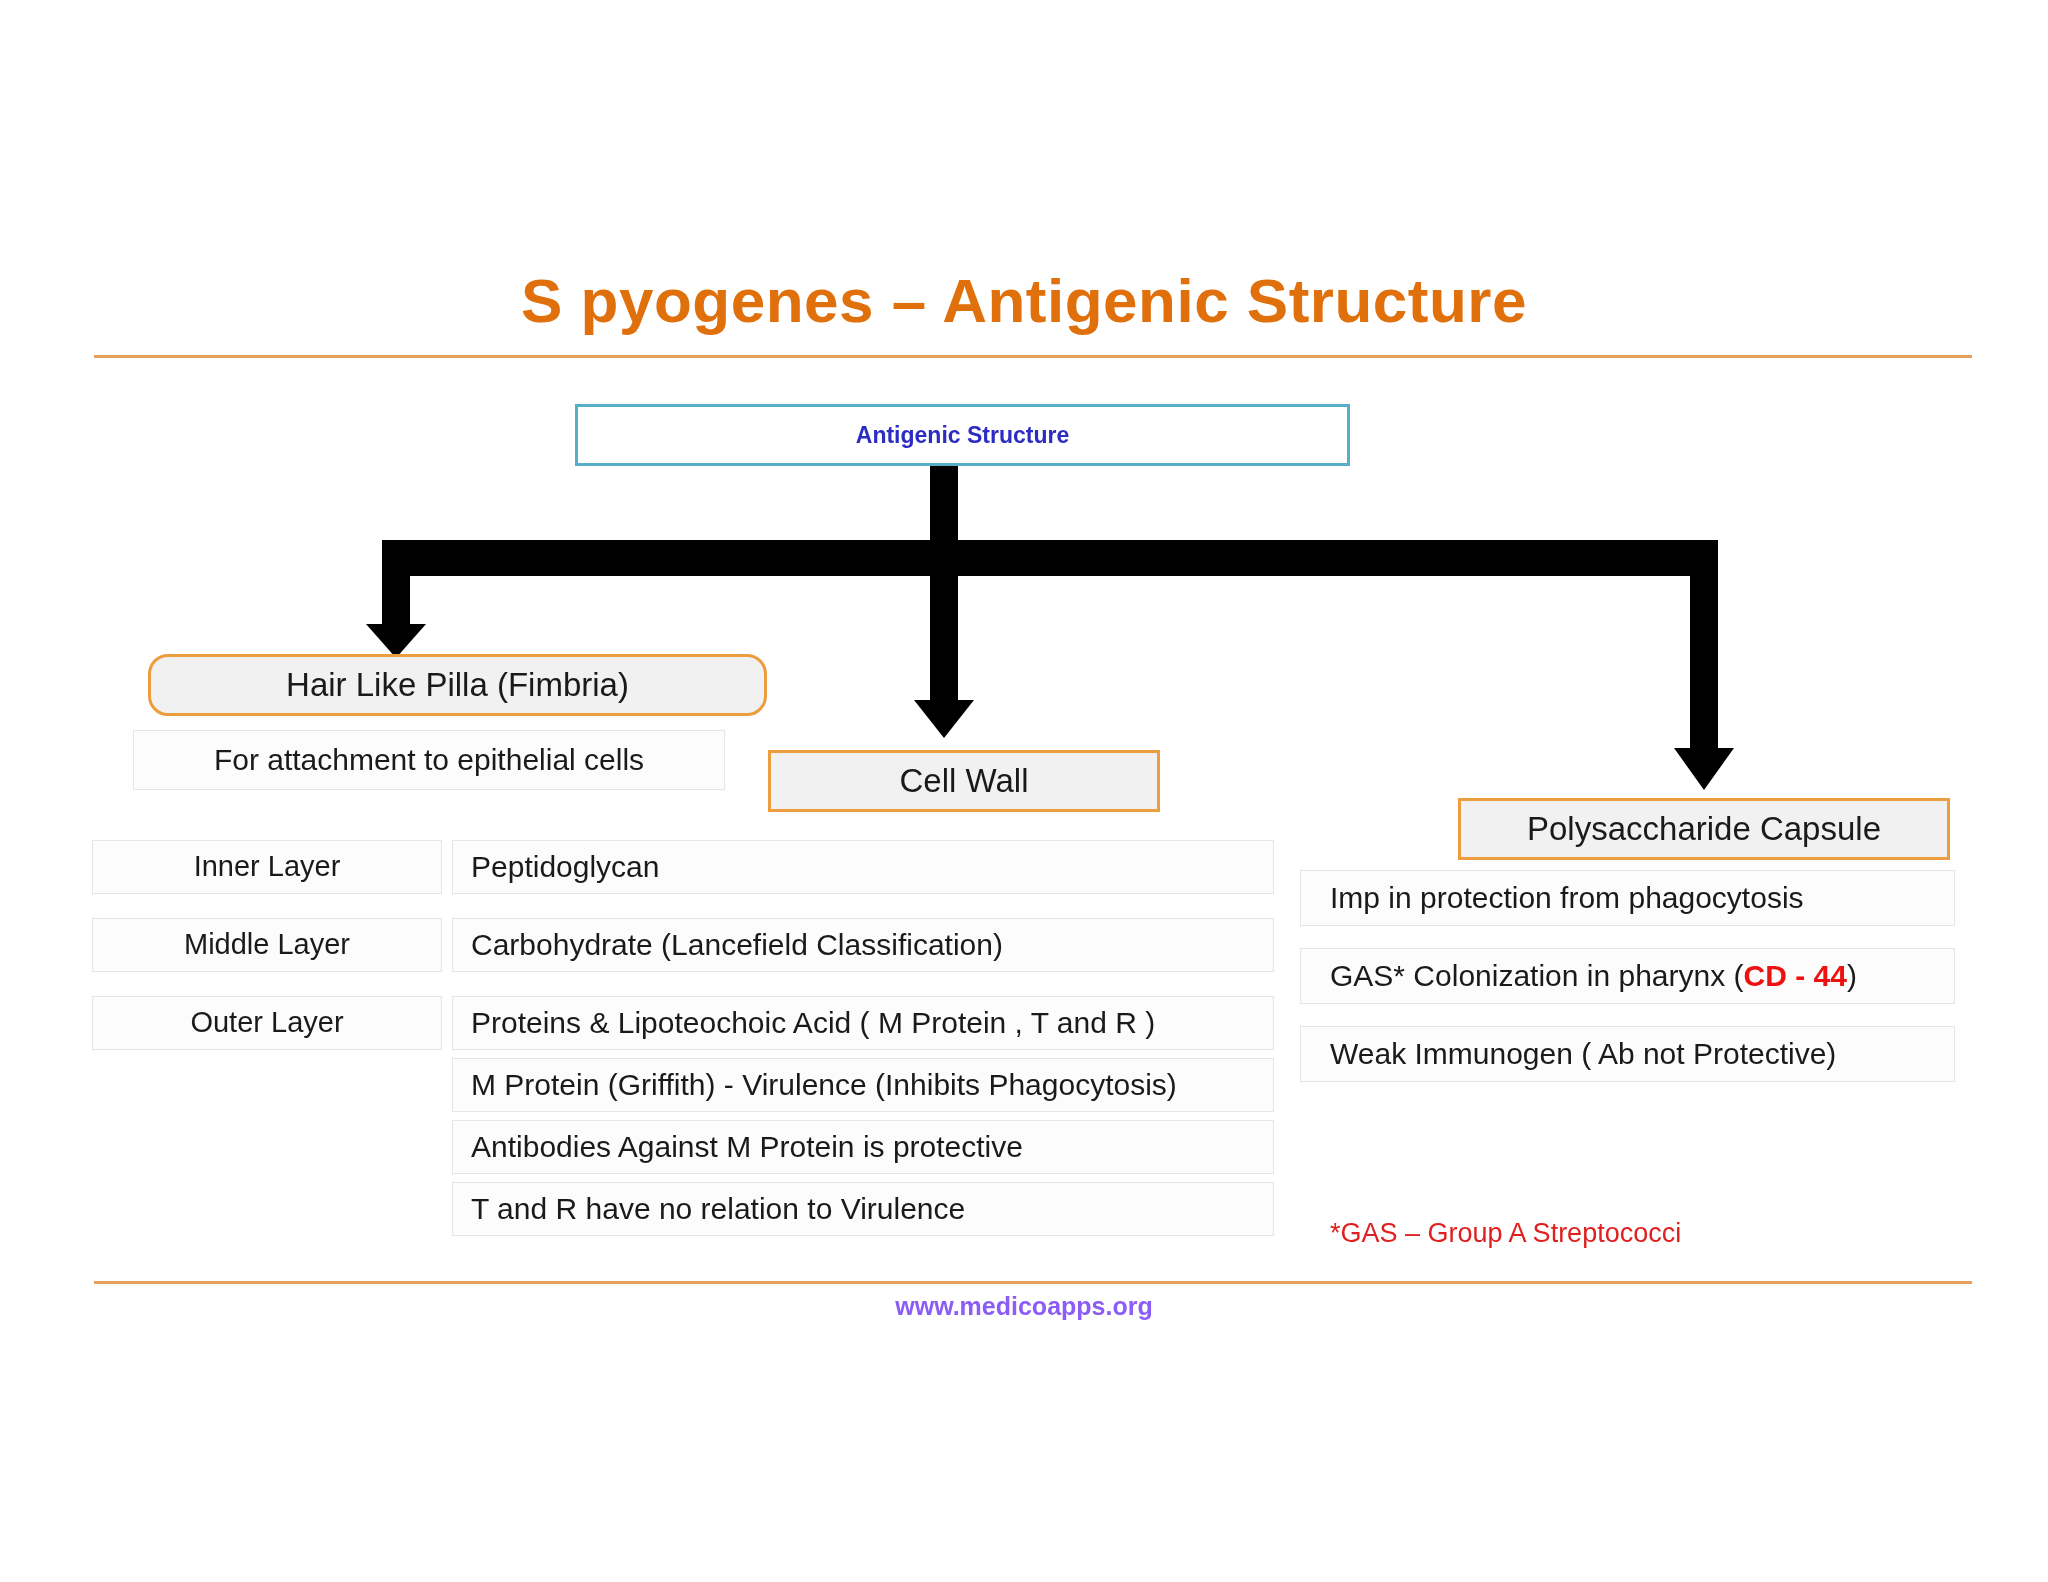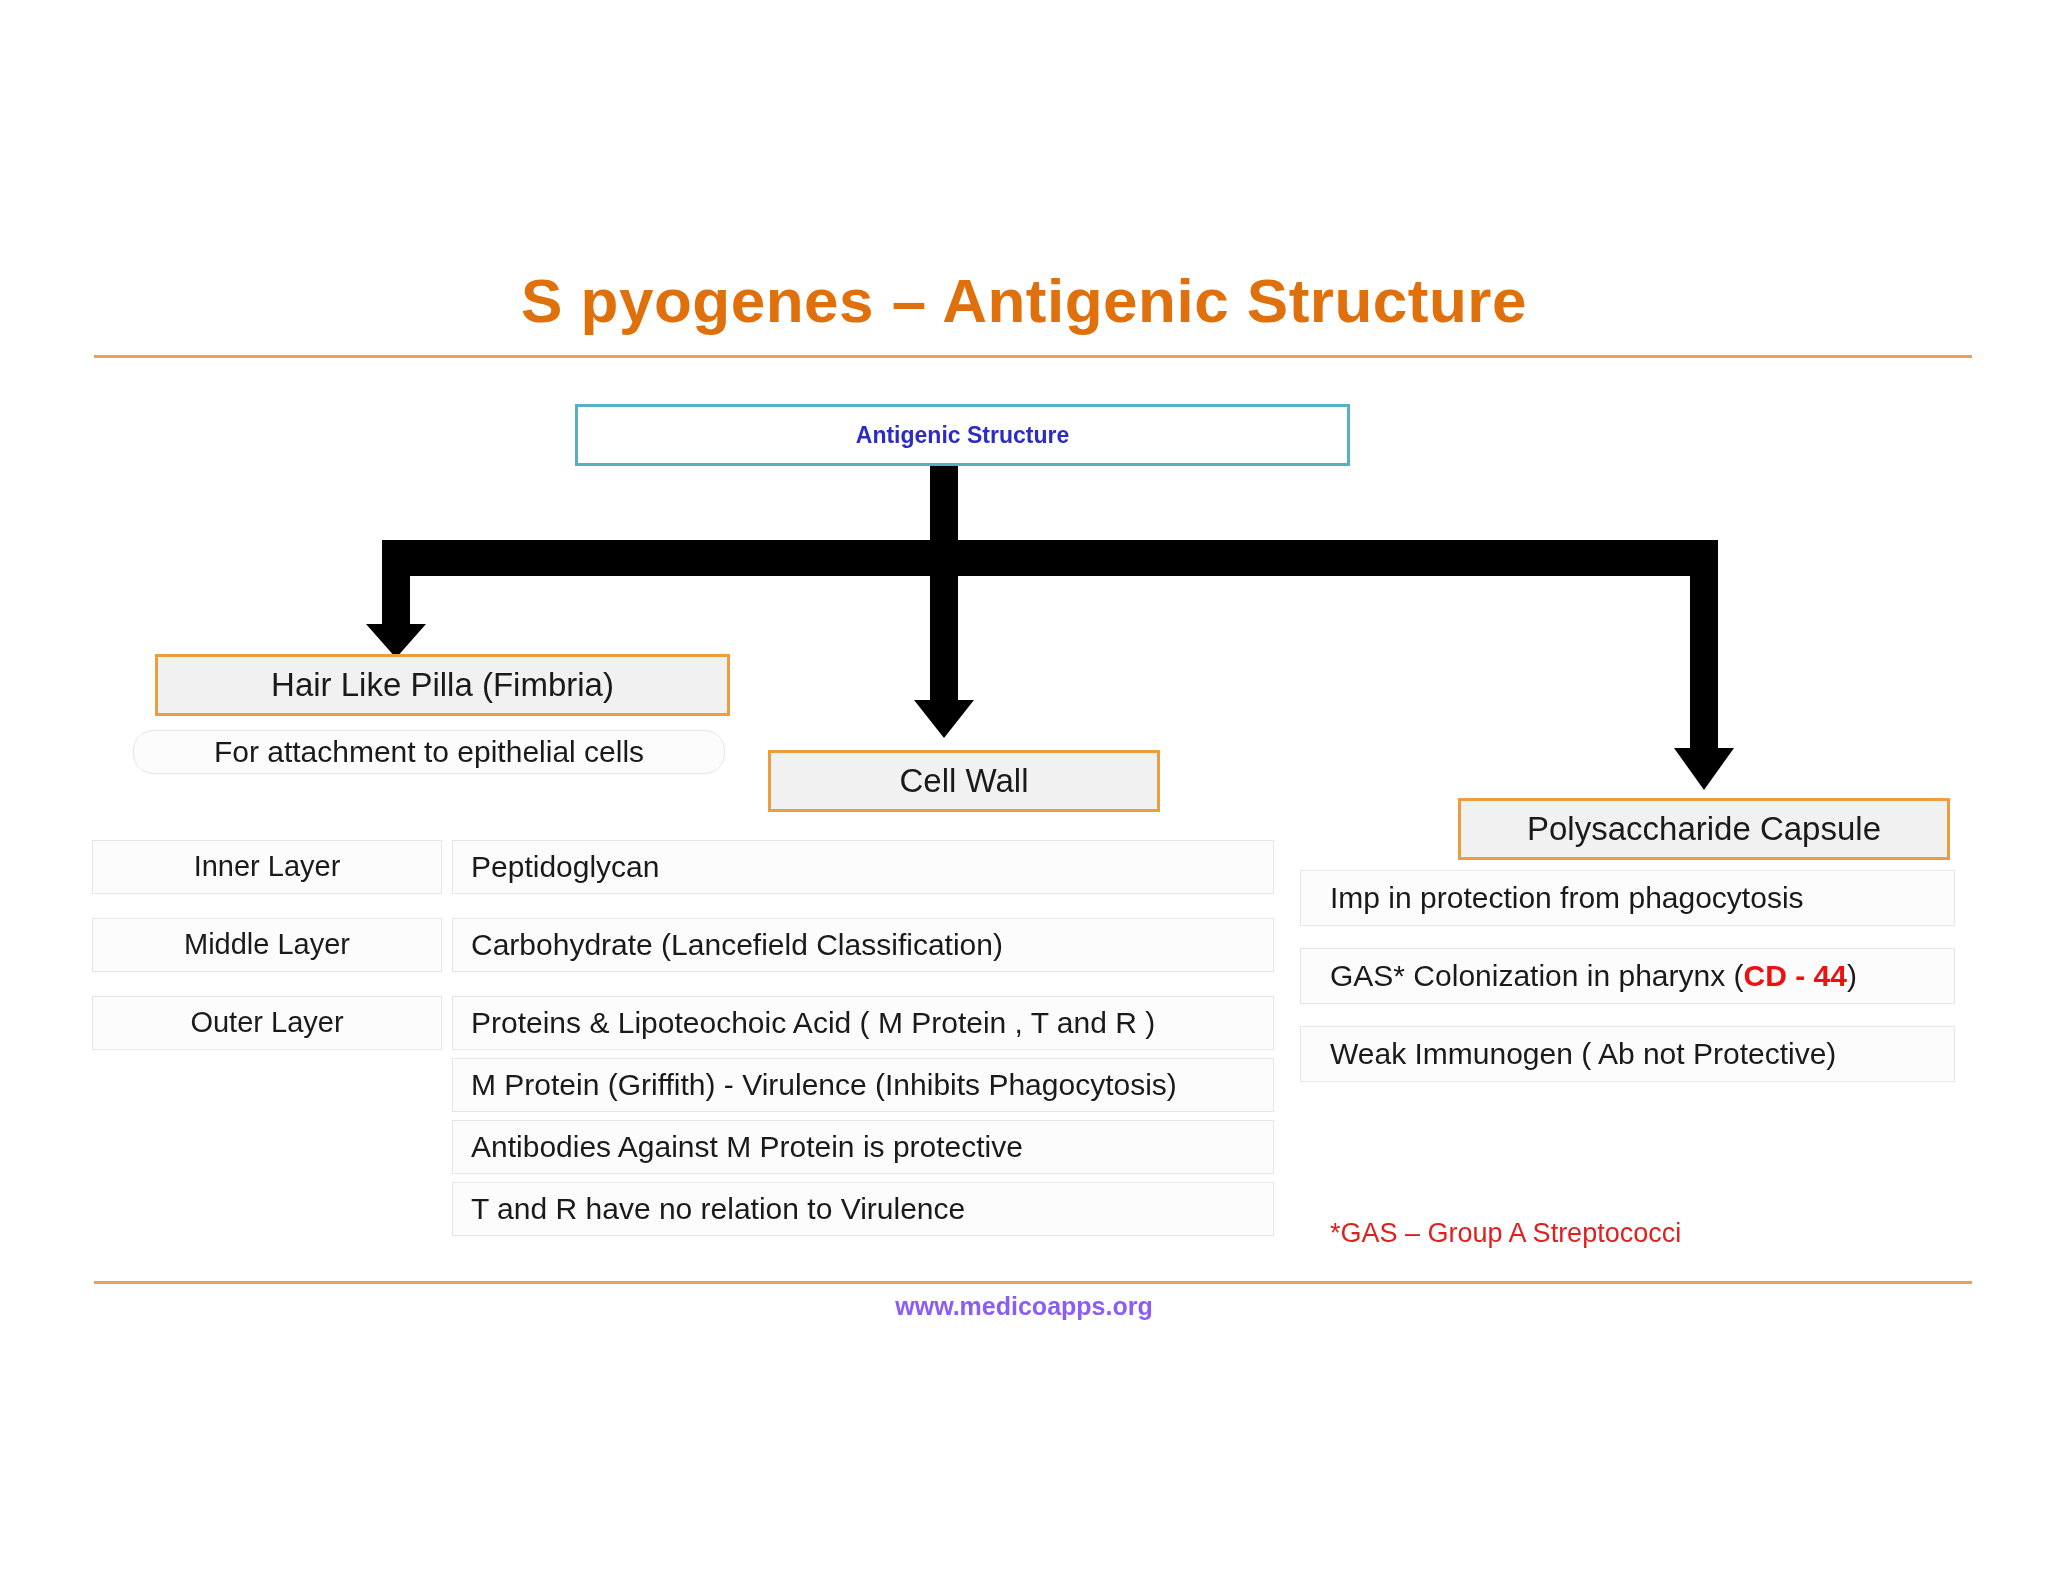--- a/index.html
+++ b/index.html
@@ -83,33 +83,33 @@
     color: #2C2CC4;
   }
 
   .box-branch {
     border: 3px solid #ED9C3E;
     background: #F1F1F1;
     justify-content: center;
     font-size: 33px;
     color: #1A1A1A;
   }
-  .box-pilla  { left: 155px;  top: 654px; width: 575px;  height: 62px; }
+  .box-pilla  { left: 148px;  top: 654px; width: 619px;  height: 62px; border-radius: 20px; }
   .box-wall   { left: 768px;  top: 750px; width: 392px;  height: 62px; }
   .box-capsule{ left: 1458px; top: 798px; width: 492px;  height: 62px; }
 
   .box-plain {
     border: 1px solid #E6E6E6;
     background: #FCFCFC;
     font-size: 30px;
     color: #1A1A1A;
   }
   .box-plain.centered { justify-content: center; }
 
-  .sub-pilla { left: 133px; top: 730px; width: 592px; height: 44px; border-radius: 20px; }
+  .sub-pilla { left: 133px; top: 730px; width: 592px; height: 60px; }
 
   
   .tbl-l { left: 92px; width: 350px; height: 54px; justify-content: center; font-size: 29px; }
   .tbl-r { left: 452px; width: 822px; height: 54px; padding-left: 18px; font-size: 30px; }
   .r1 { top: 840px; } .r2 { top: 918px; } .r3 { top: 996px; }
   .r4 { top: 1058px; } .r5 { top: 1120px; } .r6 { top: 1182px; }
 
   
   .cap-row { left: 1300px; width: 655px; height: 56px; padding-left: 29px; font-size: 30px; }
   .c1 { top: 870px; } .c2 { top: 948px; } .c3 { top: 1026px; }

